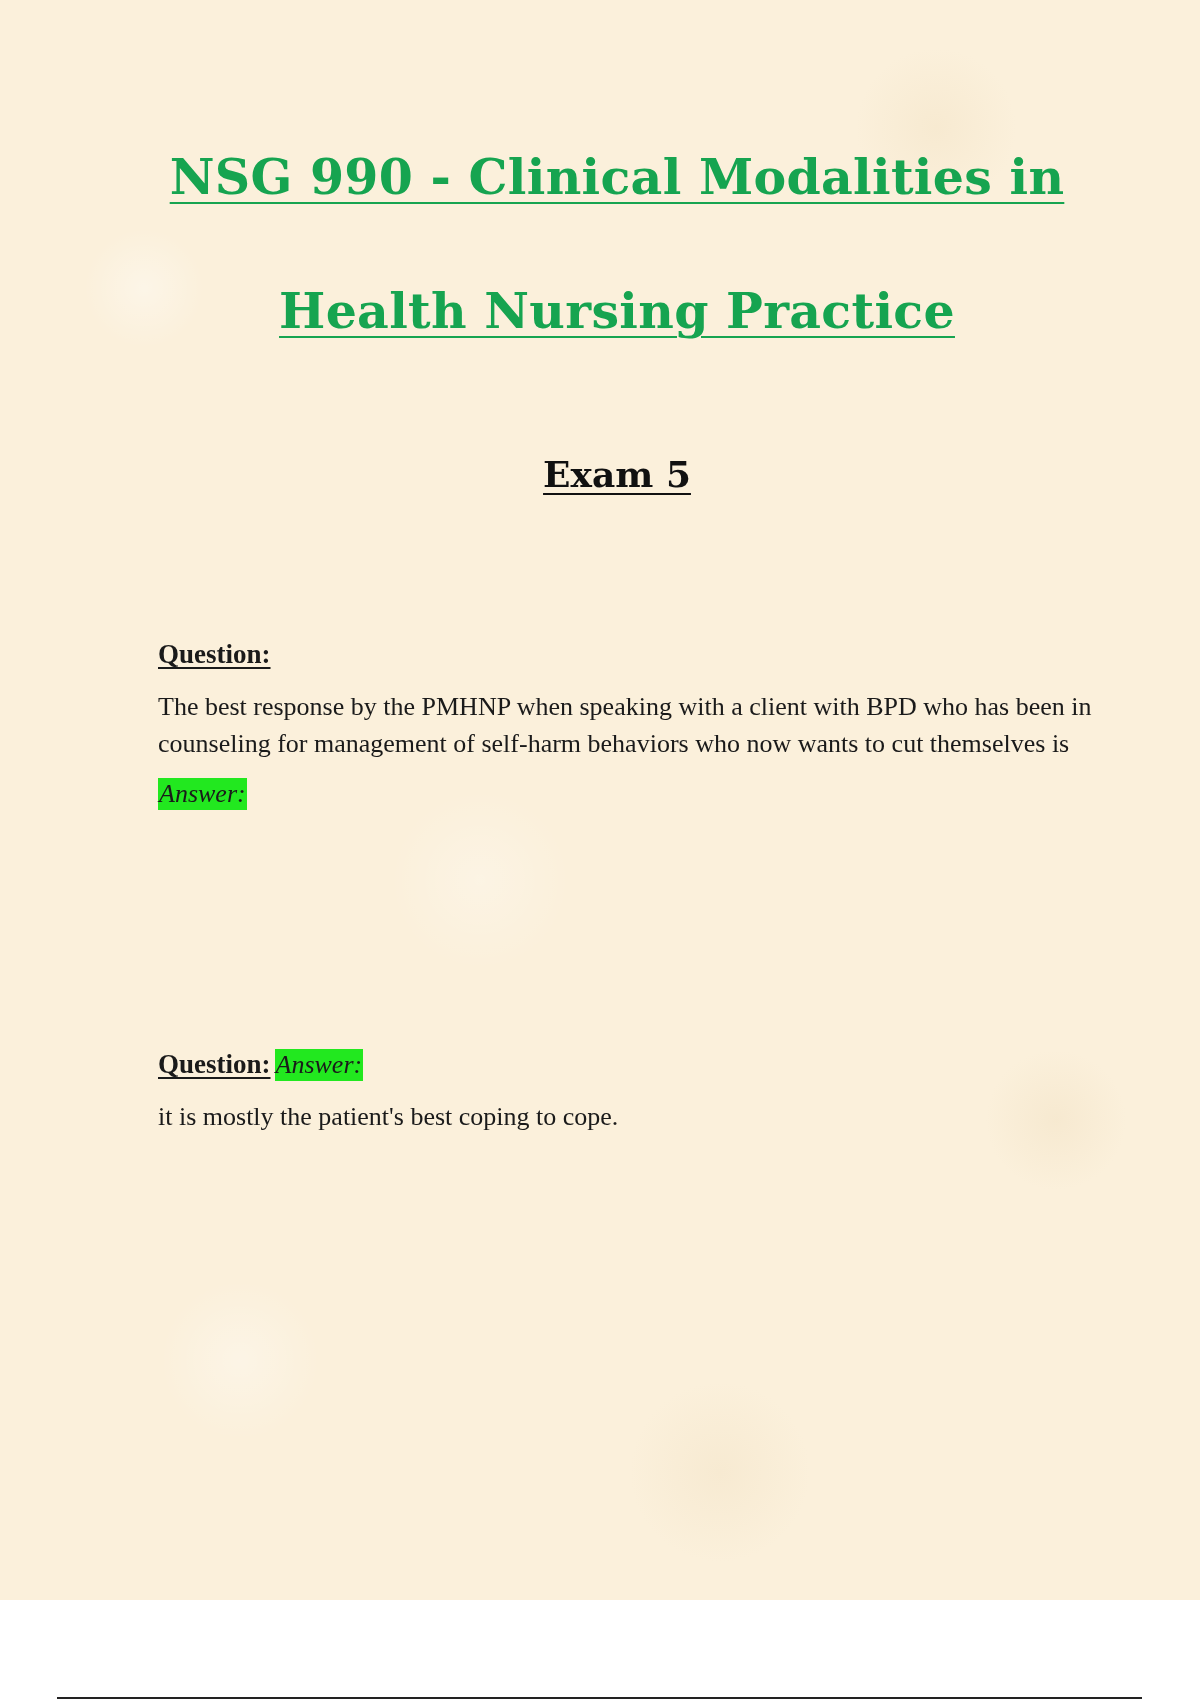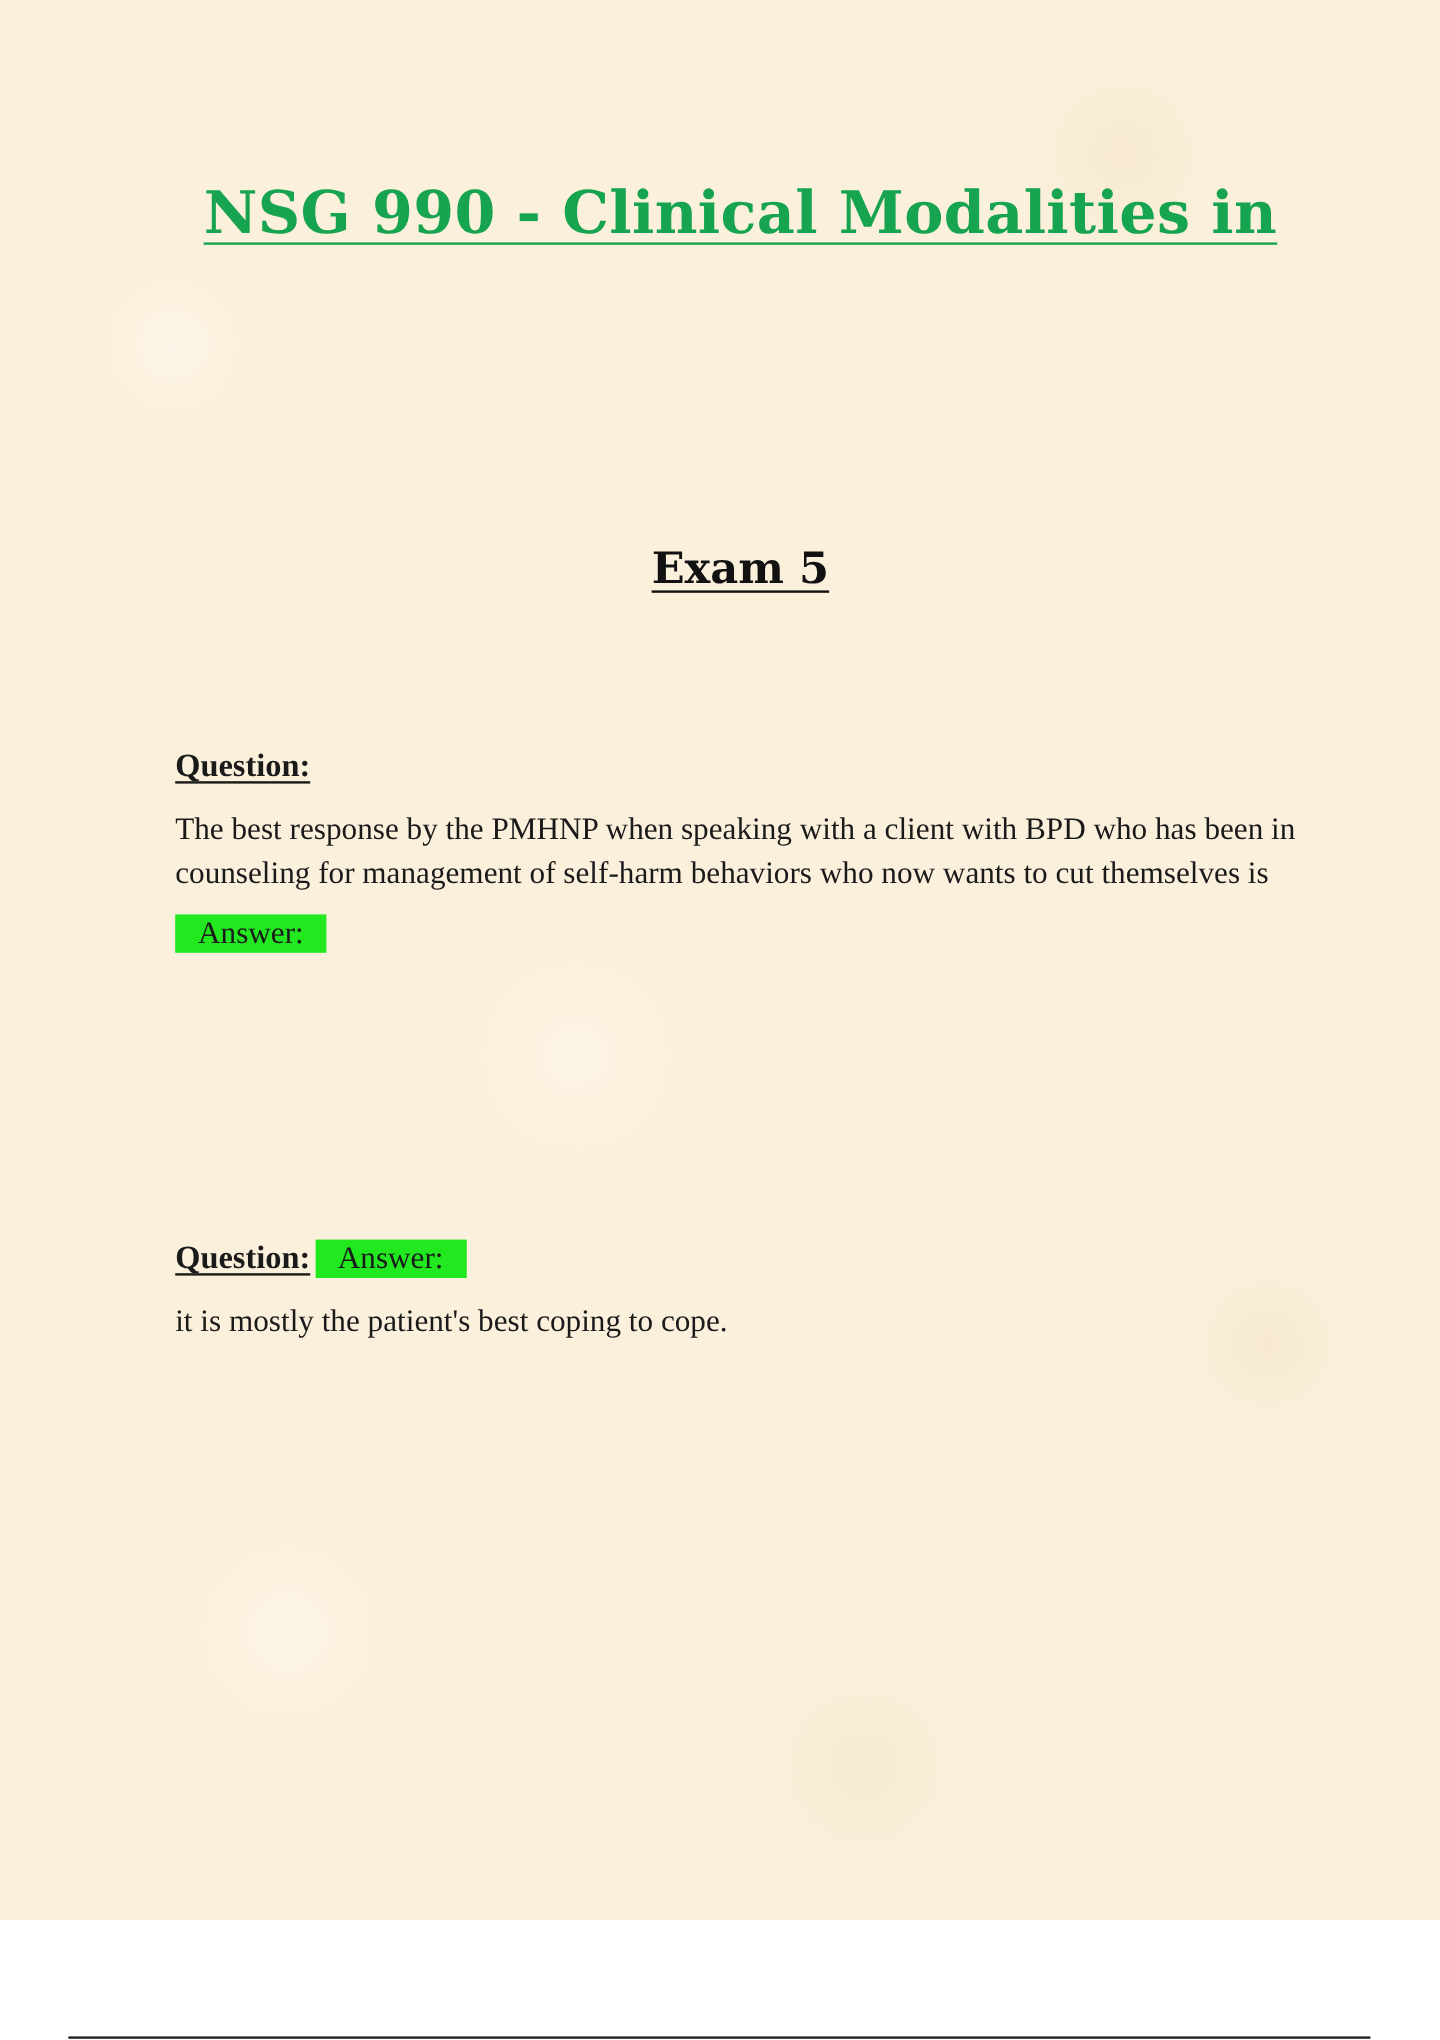--- a/index.html
+++ b/index.html
@@ -59,24 +59,25 @@
       font-size: 36px;
       line-height: 44px;
     }
     .subtitle span {
       text-decoration: underline;
       text-decoration-thickness: 2px;
       text-underline-offset: 6px;
     }
     .qa {
       position: absolute;
-      left: 146px;
+      left: 158px;
       width: 950px;
       font-family: "Liberation Serif", serif;
       color: #1a1a1a;
+      margin-top: 16px;
     }
     .qa-label {
       font-family: "Liberation Serif", serif;
       font-weight: bold;
       font-size: 27px;
       line-height: 32px;
       text-decoration: underline;
       text-decoration-thickness: 2px;
       text-underline-offset: 4px;
       margin: 0 0 18px 0;
@@ -85,40 +86,42 @@
     .qa-text {
       font-size: 26px;
       line-height: 37px;
       margin: 0;
     }
     .answer-label {
       display: inline-block;
       background: #22e81f;
       font-size: 26px;
       line-height: 32px;
-      padding: 0 19px;
+      padding: 0 1px;
       margin: 16px 0 16px 0;
+      font-style: italic;
     }
     .footer-line {
       position: absolute;
       left: 57px;
       top: 1697px;
       width: 1085px;
       height: 2px;
       background: #222222;
     }
   </style>
 </head>
 <body>
 
 <div class="paper">
 
   <div class="title">
     <span>NSG 990 - Clinical Modalities in</span><br>
     <br>
+    <span>Health Nursing Practice</span>
   </div>
 
   <div class="subtitle">
     <span>Exam 5</span>
   </div>
 
   <div class="qa" style="top: 622px;">
     <div class="qa-label">Question:</div>
     <p class="qa-text">The best response by the PMHNP when speaking with a client with BPD who has been in counseling for management of self-harm behaviors who now wants to cut themselves is</p>
     <div class="answer-label">Answer:</div>

